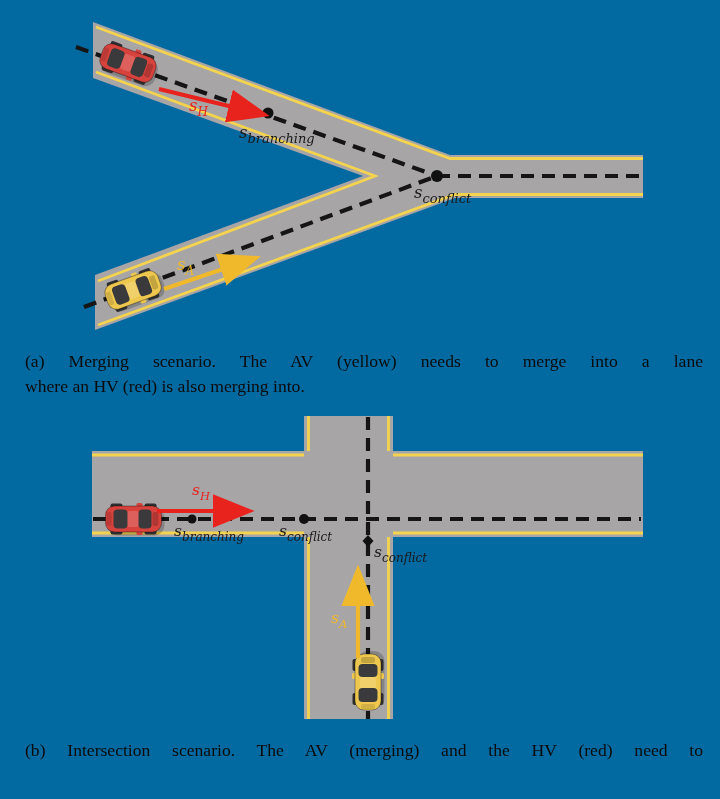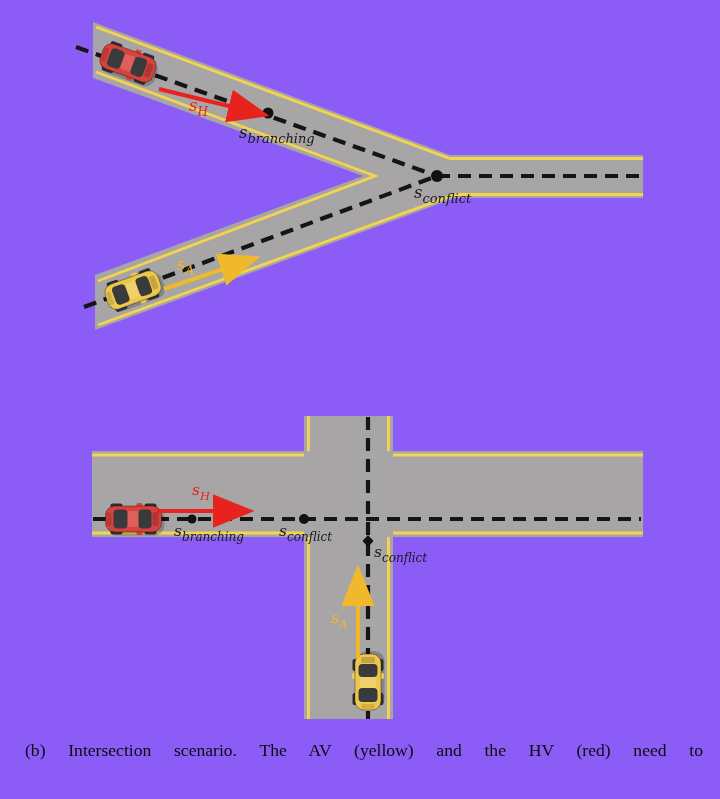--- a/index.html
+++ b/index.html
@@ -1,16 +1,16 @@
 <!DOCTYPE html>
 <html><head>
 <meta charset="utf-8">
 <style>
   html,body{margin:0;padding:0;background:#ffffff;}
-  #page{position:relative;width:720px;height:799px;background:#8b5cf6;overflow:hidden;
+  #page{position:relative;width:720px;height:799px;background:#0369a1;overflow:hidden;
         font-family:"Liberation Sans",sans-serif;}
   svg{position:absolute;left:0;display:block;}
   #svg-a{top:0;}
   #svg-b{top:408px;}
   .caption{position:absolute;left:25px;width:678px;color:#0b0b0b;
            font-family:"Liberation Serif",serif;font-size:17.6px;line-height:25px;}
   #caption-a{top:349px;}
   #caption-b{top:738px;}
   .jline{text-align:justify;text-align-last:justify;}
   .mlab{font-family:"DejaVu Serif",serif;font-style:italic;}
@@ -72,20 +72,24 @@
 
     <text class="mlab" x="189" y="111" font-size="16.5" fill="#e8231d"><tspan>s</tspan><tspan dy="5" font-size="12">H</tspan></text>
 
     <text class="mlab" x="239" y="138" font-size="16.5" fill="#1a1a1a"><tspan>s</tspan><tspan dy="5" font-size="13">branching</tspan></text>
 
     <text class="mlab" x="414" y="198" font-size="16.5" fill="#1a1a1a"><tspan>s</tspan><tspan dy="5" font-size="13">conflict</tspan></text>
 
     <text class="mlab" x="177" y="270" font-size="16.5" fill="#efb92b"><tspan>s</tspan><tspan dy="5" font-size="12">A</tspan></text>
   </svg>
 
+  <div class="caption" id="caption-a">
+    <div class="jline">(a) Merging scenario. The AV (yellow) needs to merge into a lane</div>
+    <div>where an HV (red) is also merging into.</div>
+  </div>
 
   <svg id="svg-b" width="720" height="326" viewBox="0 408 720 326">
 
     <rect x="92" y="451" width="551" height="86" fill="#a8a5a6"></rect>
     <rect x="304" y="416" width="89" height="303" fill="#a8a5a6"></rect>
 
     <g stroke="#f4d44e" stroke-width="2.8" fill="none">
       <path d="M92,455 L304,455 M393,455 L643,455"></path>
       <path d="M92,533 L304,533 M393,533 L643,533"></path>
       <path d="M308.5,416 L308.5,451 M308.5,537 L308.5,719"></path>
@@ -112,16 +116,16 @@
     <text class="mlab" x="174" y="536" font-size="15.5" fill="#1a1a1a"><tspan>s</tspan><tspan dy="4.5" font-size="12">branching</tspan></text>
 
     <text class="mlab" x="279" y="536" font-size="15.5" fill="#1a1a1a"><tspan>s</tspan><tspan dy="4.5" font-size="12">conflict</tspan></text>
 
     <text class="mlab" x="374" y="557" font-size="15.5" fill="#1a1a1a"><tspan>s</tspan><tspan dy="4.5" font-size="12">conflict</tspan></text>
 
     <text class="mlab" x="331" y="623" font-size="15.5" fill="#efb92b"><tspan>s</tspan><tspan dy="4.5" font-size="11.5">A</tspan></text>
   </svg>
 
   <div class="caption" id="caption-b">
-    <div class="jline">(b) Intersection scenario. The AV (yellow) and the HV (red) need to</div>
+    <div class="jline">(b) Intersection scenario. The AV (merging) and the HV (red) need to</div>
   </div>
 
 </div>
 
 </body></html>

